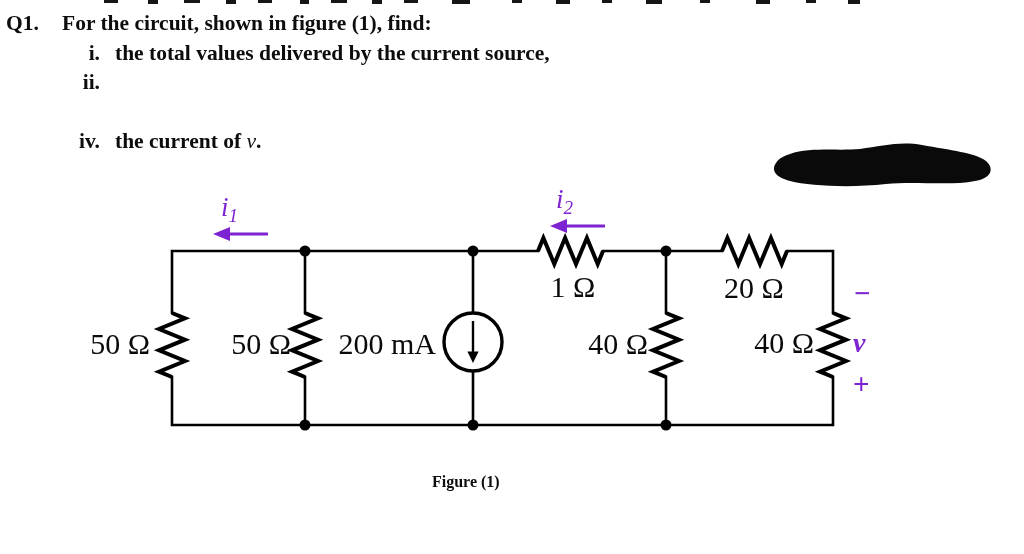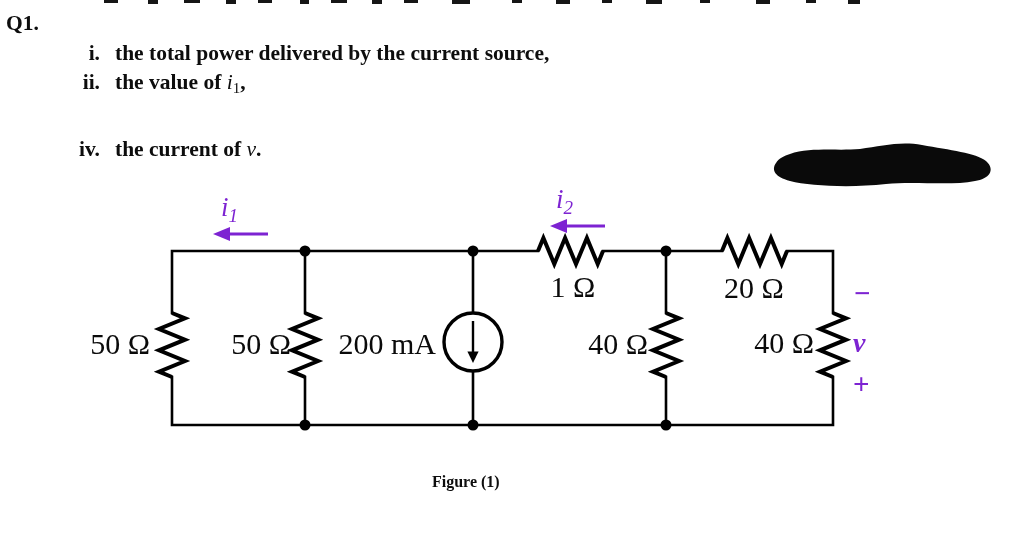--- a/index.html
+++ b/index.html
@@ -30,34 +30,34 @@
   
   .caption{position:absolute;left:432px;top:473px;font-size:16px;font-weight:bold;}
 </style>
 </head>
 <body>
 
 <div class="screen">
 
   <div class="qline" style="top:11px;text-align:right;">
     <span class="qnum-main">Q1.</span>
+    <span class="qintro">For the circuit, shown in figure (1), find:</span>
   </div>
 
   <div class="qline" style="top:41px;">
     <span class="qitem-num">i.</span>
-    <span class="qitem-text"><span>the total power delivered by the current source,</span><span class="mvar"></span><span class="msub"></span><span></span></span>
+    <span class="qitem-text"><span>the total values delivered by the current source,</span><span class="mvar"></span><span class="msub"></span><span></span></span>
   </div>
 
   <div class="qline" style="top:70px;">
     <span class="qitem-num">ii.</span>
-    <span class="qitem-text"><span>the value of </span><span class="mvar">i</span><span class="msub">1</span><span>,</span></span>
   </div>
 
 
-  <div class="qline" style="top:129px;margin-top:8px;">
+  <div class="qline" style="top:129px;">
     <span class="qitem-num">iv.</span>
     <span class="qitem-text"><span>the current of </span><span class="mvar">v</span><span class="msub"></span><span>.</span></span>
   </div>
 
   <svg width="1024" height="554" viewBox="0 0 1024 554">
 
     <g>
       <rect class="artifact" x="104" y="0" width="14" height="3"></rect>
       <rect class="artifact" x="148" y="0" width="10" height="4"></rect>
       <rect class="artifact" x="184" y="0" width="16" height="3"></rect>

